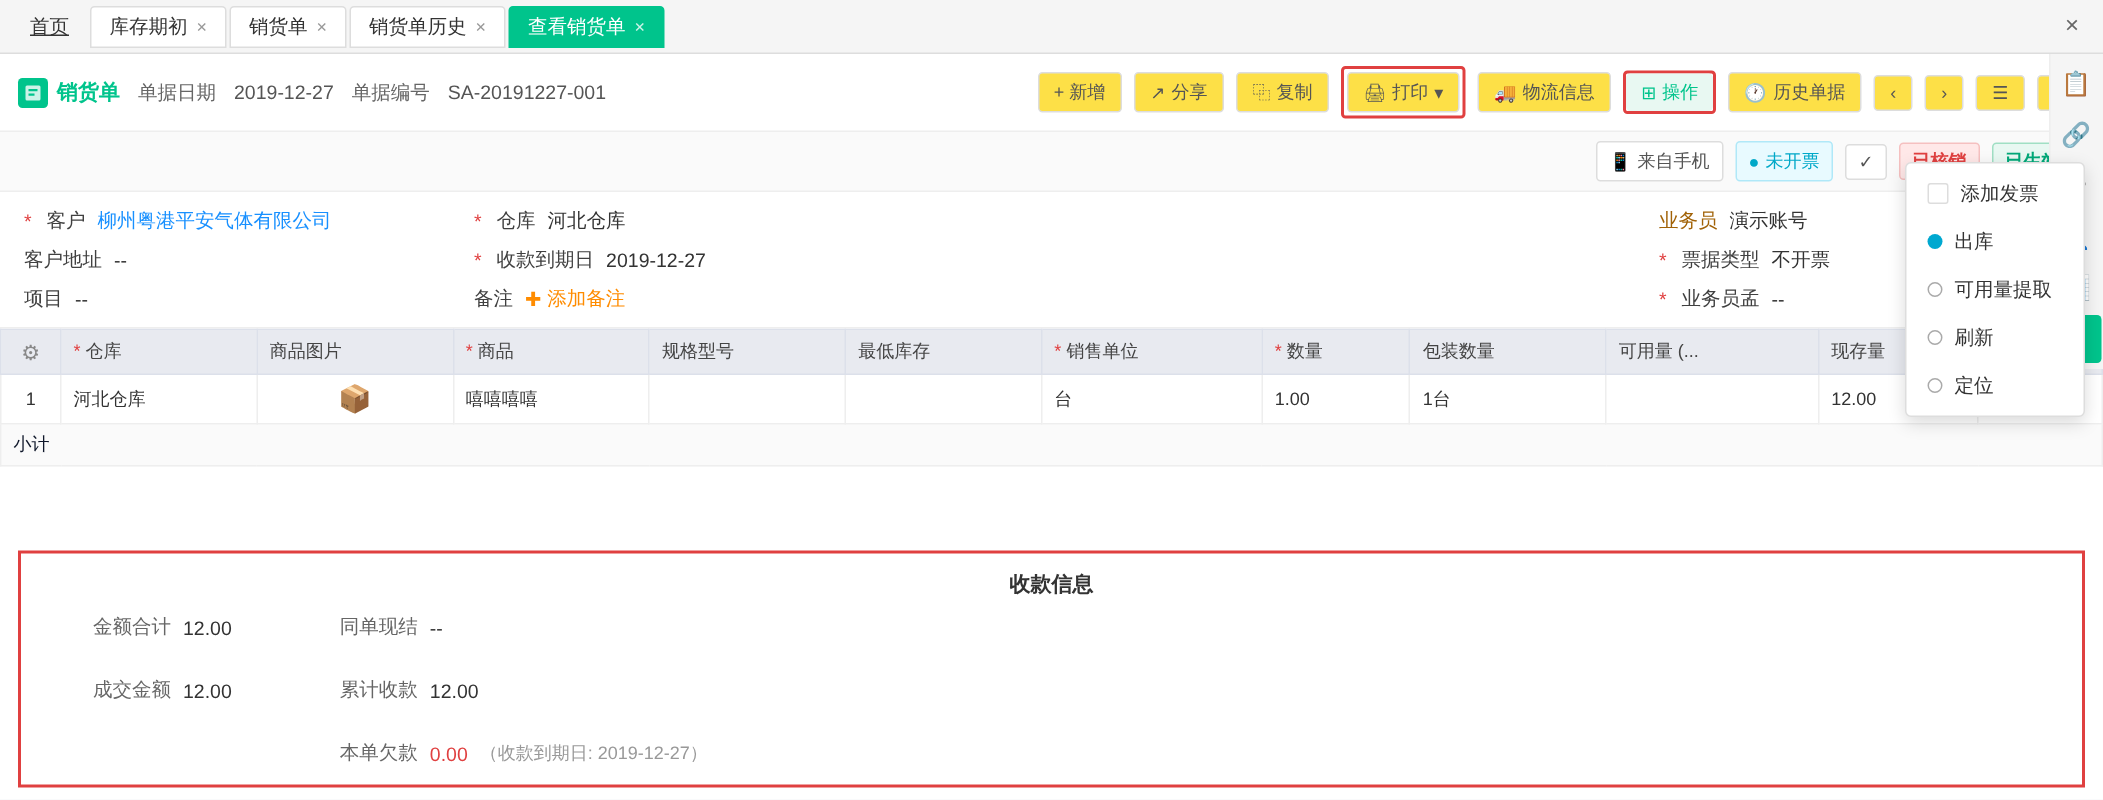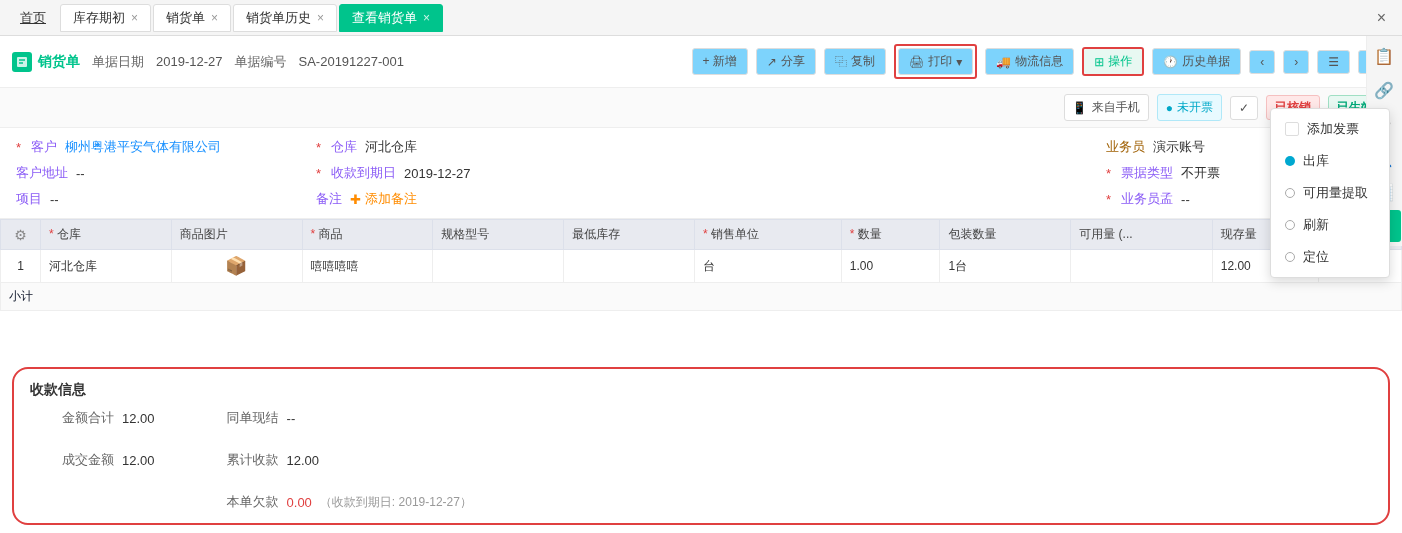--- a/index.html
+++ b/index.html
@@ -30,21 +30,21 @@
     }
     .form-header-left { display: flex; align-items: center; gap: 12px; flex: 1; }
     .form-type-badge { display: flex; align-items: center; gap: 6px; color: #00c48c; font-weight: bold; font-size: 14px; }
     .form-type-icon { width: 20px; height: 20px; background: #00c48c; border-radius: 3px; display: flex; align-items: center; justify-content: center; color: white; font-size: 10px; }
     .form-meta { display: flex; align-items: center; gap: 12px; color: #555; font-size: 13px; }
     .form-meta label { color: #666; }
     .form-header-actions { display: flex; align-items: center; gap: 8px; }
     .btn-action {
       display: flex; align-items: center; gap: 4px; padding: 4px 10px;
       border: 1px solid #ddd; border-radius: 3px; cursor: pointer; font-size: 12px;
-      background: #7dd3fc; color: #555; white-space: nowrap;
+      background: #fde047; color: #555; white-space: nowrap;
     }
     .btn-action.active-highlight { background: #e8f8f2; border-color: #00c48c; color: #00c48c; }
 
     
     .toolbar-row {
       display: flex; align-items: center; justify-content: flex-end; padding: 6px 12px;
       border-bottom: 1px solid #eee; background: #fafafa; gap: 8px;
     }
     .toolbar-btn {
       display: flex; align-items: center; gap: 4px; padding: 4px 8px;
@@ -70,41 +70,41 @@
       display: flex; align-items: center; gap: 8px; padding: 7px 14px;
       cursor: pointer; font-size: 13px; color: #333;
     }
     .menu-icon-sq { width: 14px; height: 14px; border: 1px solid #ddd; border-radius: 2px; display: inline-block; background: #fff; }
     .menu-icon-circle { width: 10px; height: 10px; border-radius: 50%; background: #00a8d0; display: inline-block; }
     .menu-icon-circle2 { width: 10px; height: 10px; border-radius: 50%; border: 1px solid #aaa; background: transparent; display: inline-block; }
     .red-border-box { border: 2px solid #e04040; border-radius: 3px; padding: 2px; position: relative; }
     .form-fields { padding: 10px 16px; display: flex; flex-direction: column; gap: 8px; border-bottom: 1px solid #eee; }
     .field-row { display: flex; align-items: center; gap: 20px; }
     .field-group { display: flex; align-items: center; gap: 8px; min-width: 280px; }
-    .field-label { color: #8b5cf6; font-size: 13px; white-space: nowrap; }
+    .field-label { color: #404040; font-size: 13px; white-space: nowrap; }
     .field-required { color: #e04040; margin-right: 2px; }
     .field-value { color: #333; font-size: 13px; }
     .field-value.link { color: #1890ff; cursor: pointer; }
     .staff-label { color: #a16207; font-size: 13px; }
     .add-note-btn { color: #ff8c00; cursor: pointer; font-size: 13px; display: flex; align-items: center; gap: 4px; }
 
     
     .data-table { flex: 1; overflow: auto; }
     table { width: 100%; border-collapse: collapse; font-size: 12px; }
     thead th {
       background: #e8eaf0; border: 1px solid #dce0ea; padding: 6px 8px;
       text-align: left; white-space: nowrap; color: #444; font-weight: 500;
     }
     thead th.required::before { content: '* '; color: #e04040; }
     tbody td { border: 1px solid #eee; padding: 5px 8px; white-space: nowrap; background: #fff; }
     .subtotal-row td { background: #fafafa; color: #0f172a; }
     .settings-icon { color: #888; font-size: 14px; cursor: pointer; }
 
     
-    .bottom-panel { border: 2px solid #e04040; margin: 8px 12px; border-radius: 16px; padding: 12px 16px; background: #fff; }
+    .bottom-panel { border: 2px solid #e04040; margin: 8px 12px; border-radius: 0; padding: 12px 16px; background: #fff; text-align: center; }
     .bottom-panel-title { font-weight: bold; font-size: 14px; margin-bottom: 10px; }
     .bottom-fields { display: flex; gap: 40px; }
     .bottom-col { display: flex; flex-direction: column; gap: 24px; margin-left: 32px; }
     .bottom-field { display: flex; align-items: center; gap: 8px; font-size: 13px; }
     .bottom-field label { color: #666; }
     .bottom-field .val { color: #333; }
     .bottom-field .val.orange { color: #e04040; }
     .note-text { color: #999; font-size: 12px; }
 
     

